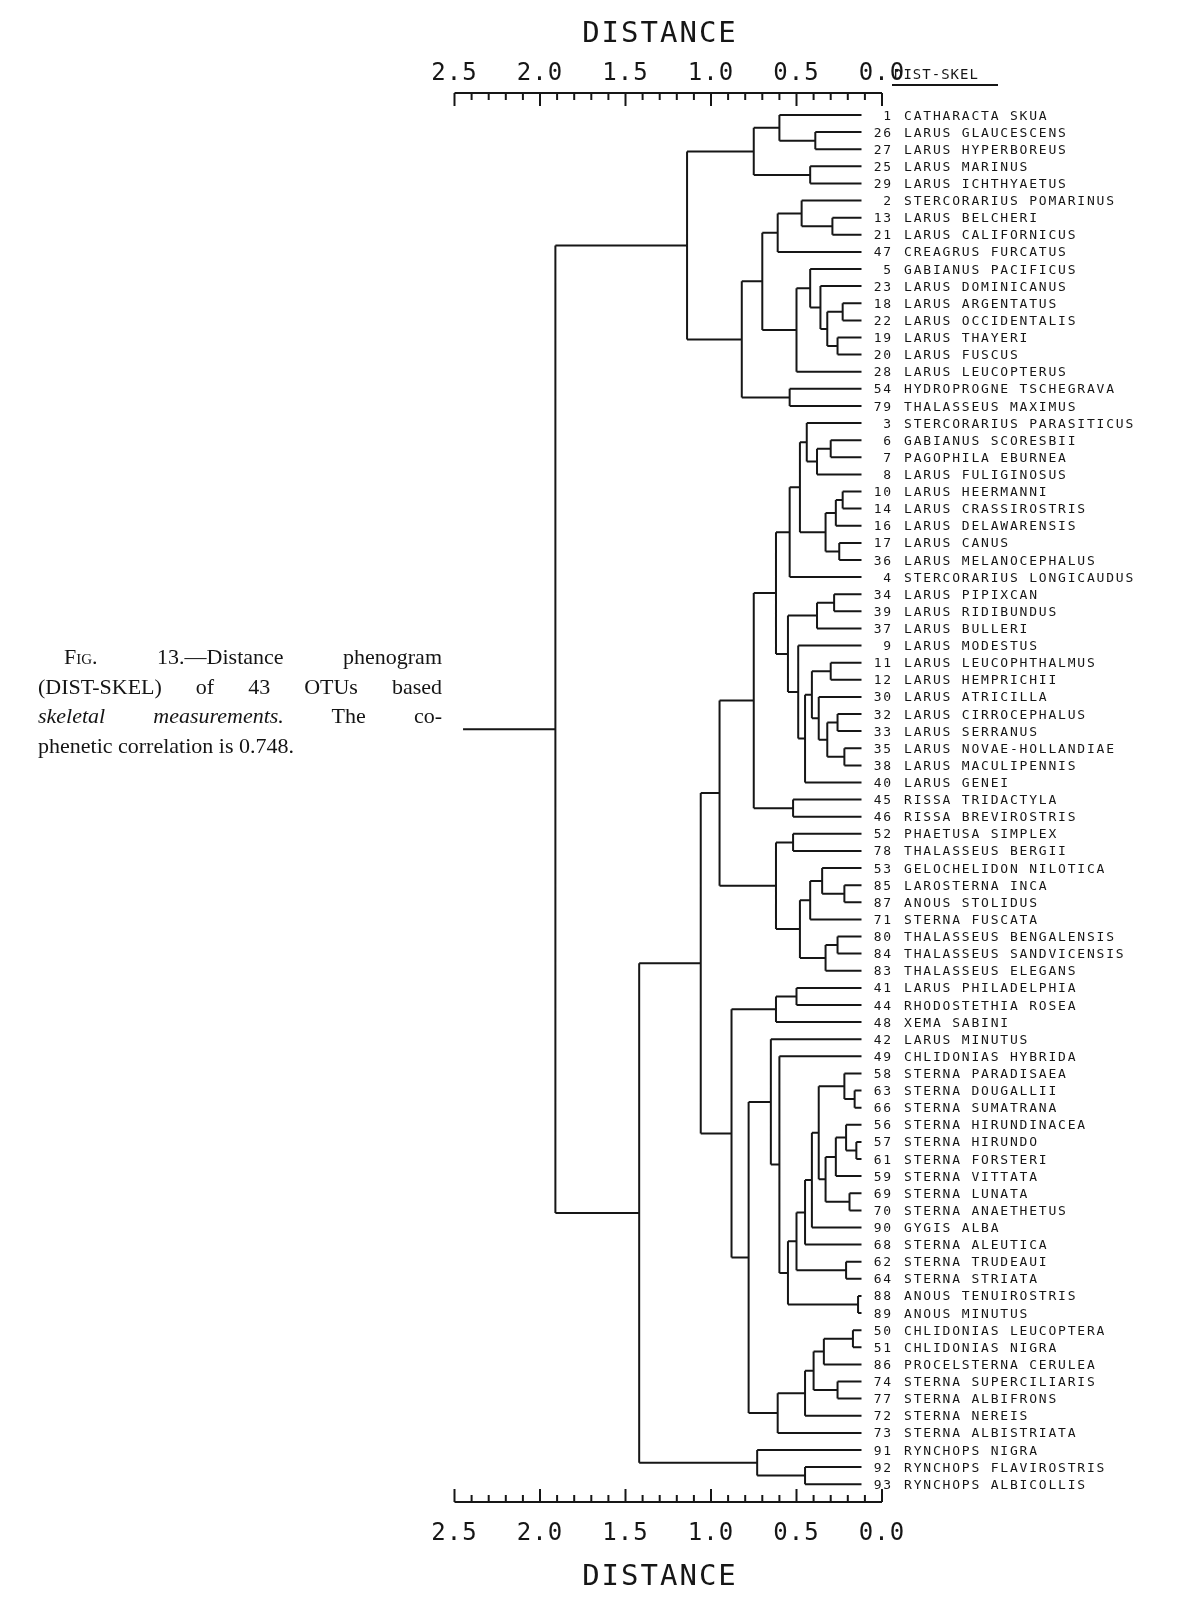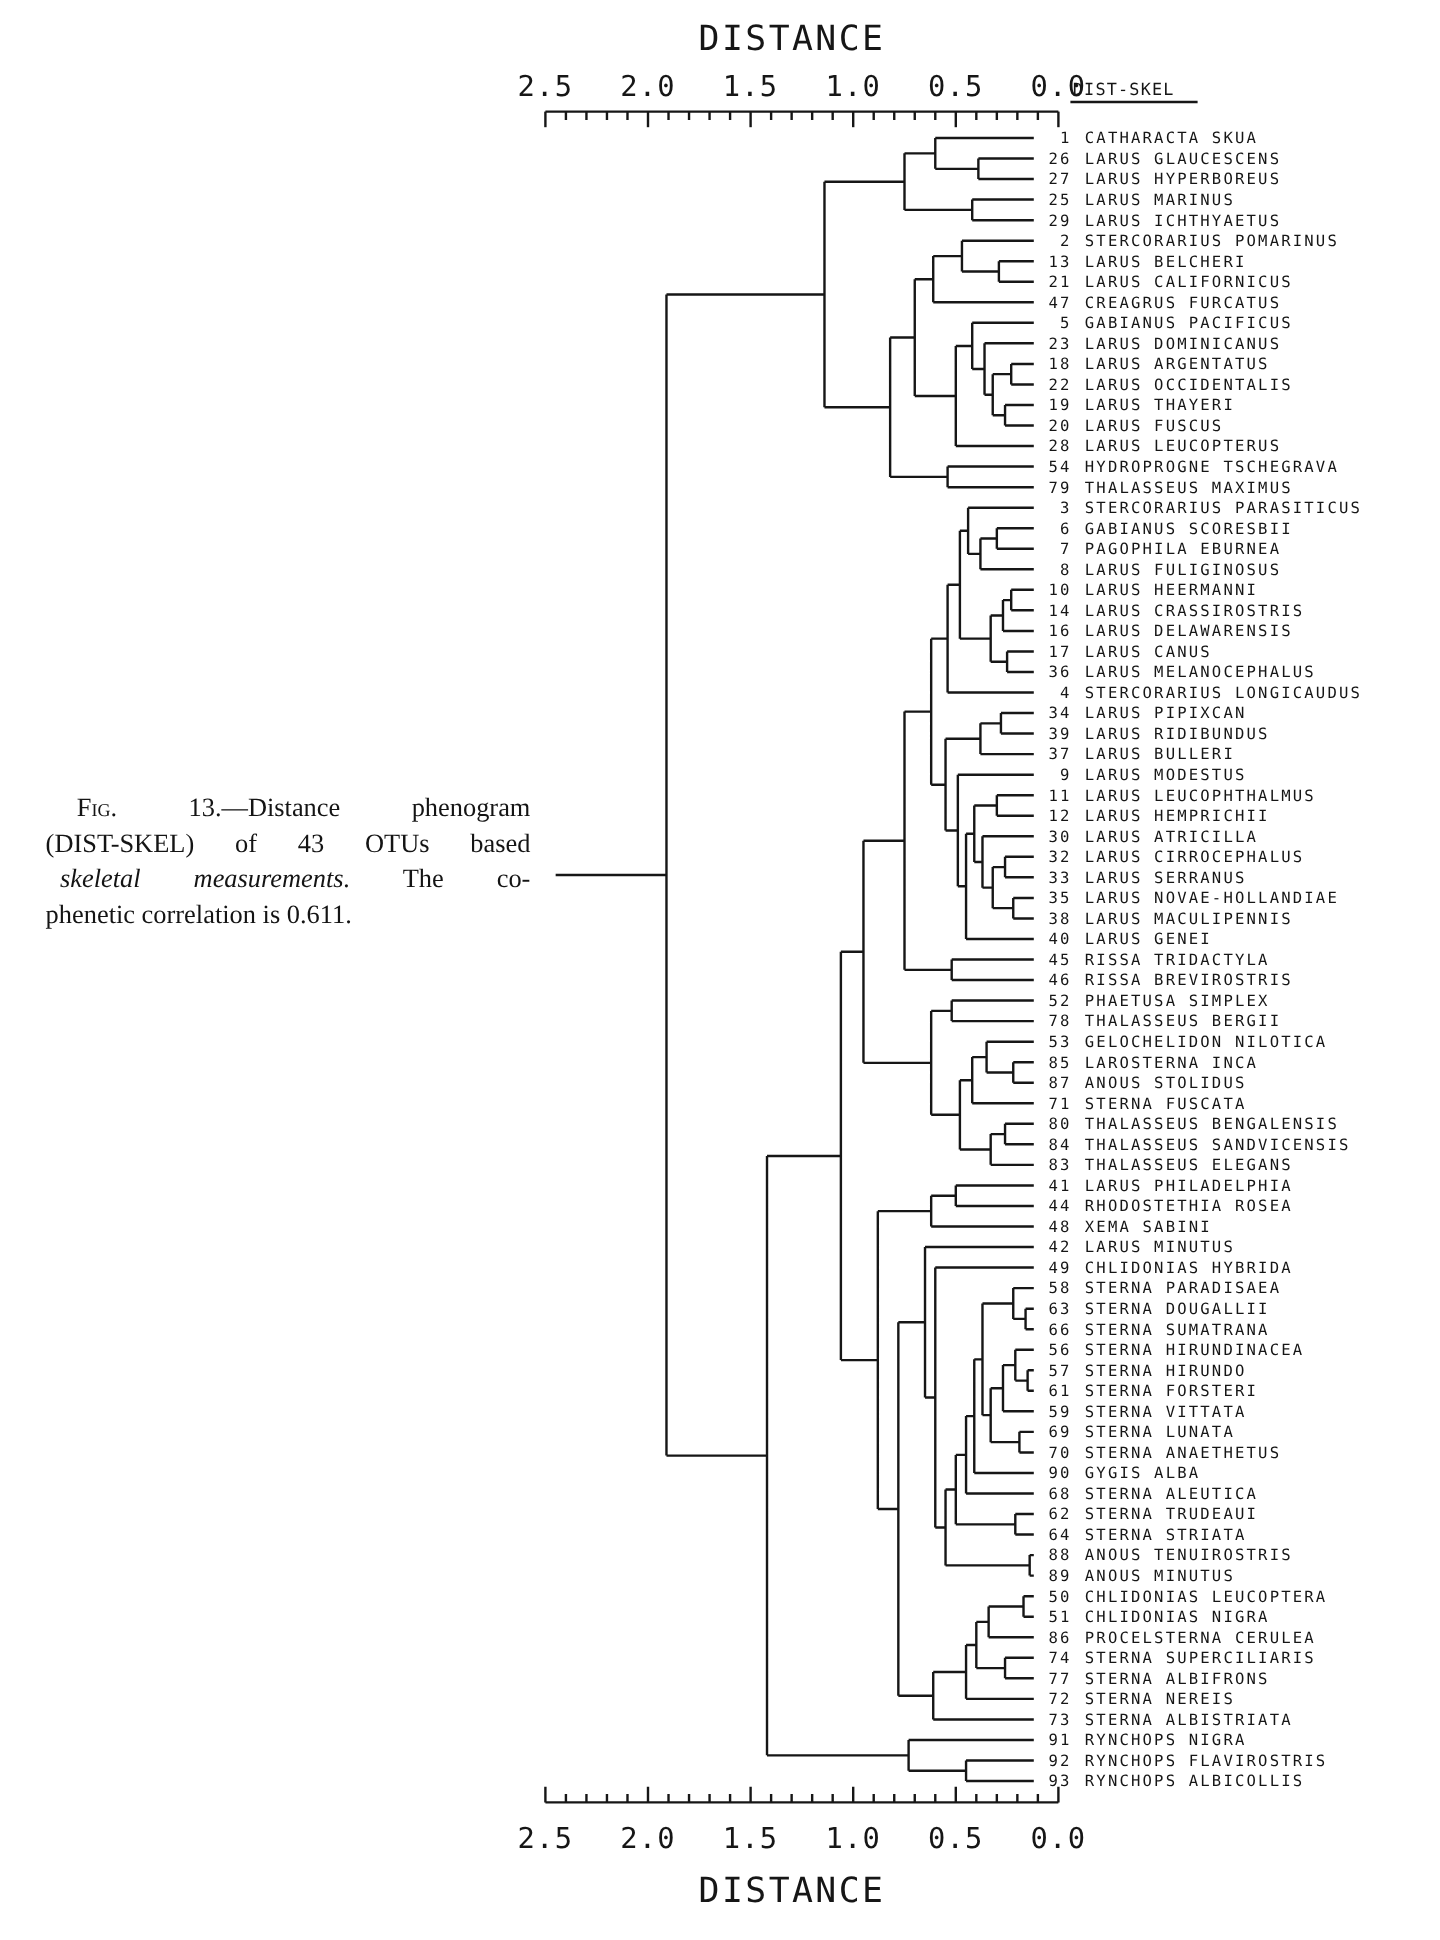--- a/index.html
+++ b/index.html
@@ -4,27 +4,27 @@
 <style>
   html,body{margin:0;padding:0;background:#ffffff;}
   body{width:1200px;height:1617px;position:relative;overflow:hidden;
        font-family:"DejaVu Sans Mono", monospace;}
   #plot{position:absolute;left:0;top:0;}
   svg text{fill:#161616;}
   .tick-label{font-family:"DejaVu Sans Mono",monospace;font-size:24px;letter-spacing:1px;}
   .axis-title{font-family:"DejaVu Sans Mono",monospace;font-size:29px;letter-spacing:2px;}
   .method{font-family:"DejaVu Sans Mono",monospace;font-size:14px;letter-spacing:1px;}
   .leaf-num,.leaf-name{font-family:"DejaVu Sans Mono",monospace;font-size:13px;letter-spacing:1.8px;}
-  #caption{position:absolute;left:38px;top:658px;width:404px;
+  #caption{position:absolute;left:38px;top:642px;width:404px;
            font-family:"Liberation Serif","DejaVu Serif",serif;
            font-size:22px;line-height:29.5px;color:#141414;}
   .cap-line{text-align:justify;text-align-last:justify;white-space:normal;}
   .cap-line.first{text-indent:26px;}
   .cap-line.last{text-align-last:left;}
-  .seg-i{font-style:italic;margin-left:12px;}
+  .seg-i{font-style:italic;}
   .seg-sc{font-variant:small-caps;}
 </style>
 </head>
 <body>
 
 <svg id="plot" width="1200" height="1617" xmlns="http://www.w3.org/2000/svg">
   <g>
     <text class="axis-title" x="660" y="42" text-anchor="middle">DISTANCE</text>
     <text class="method" x="894" y="79">DIST-SKEL</text>
     <line x1="892" y1="85" x2="998" y2="85" stroke="#161616" stroke-width="2"></line>
@@ -268,14 +268,14 @@
       <text x="904" y="1471.6" class="leaf-name">RYNCHOPS FLAVIROSTRIS</text>
       <text x="893" y="1488.7" text-anchor="end" class="leaf-num">93</text>
       <text x="904" y="1488.7" class="leaf-name">RYNCHOPS ALBICOLLIS</text>
     </g>
 </svg>
 
 <div id="caption">
     <div class="cap-line first"><span class="seg-sc">Fig.</span><span> 13.—Distance phenogram</span></div>
     <div class="cap-line"><span>(DIST-SKEL) of 43 OTUs based</span></div>
     <div class="cap-line"><span class="seg-i">skeletal measurements.</span><span> The co-</span></div>
-    <div class="cap-line last"><span>phenetic correlation is 0.611.</span></div>
+    <div class="cap-line last"><span>phenetic correlation is 0.748.</span></div>
   </div>
 
 </body></html>

